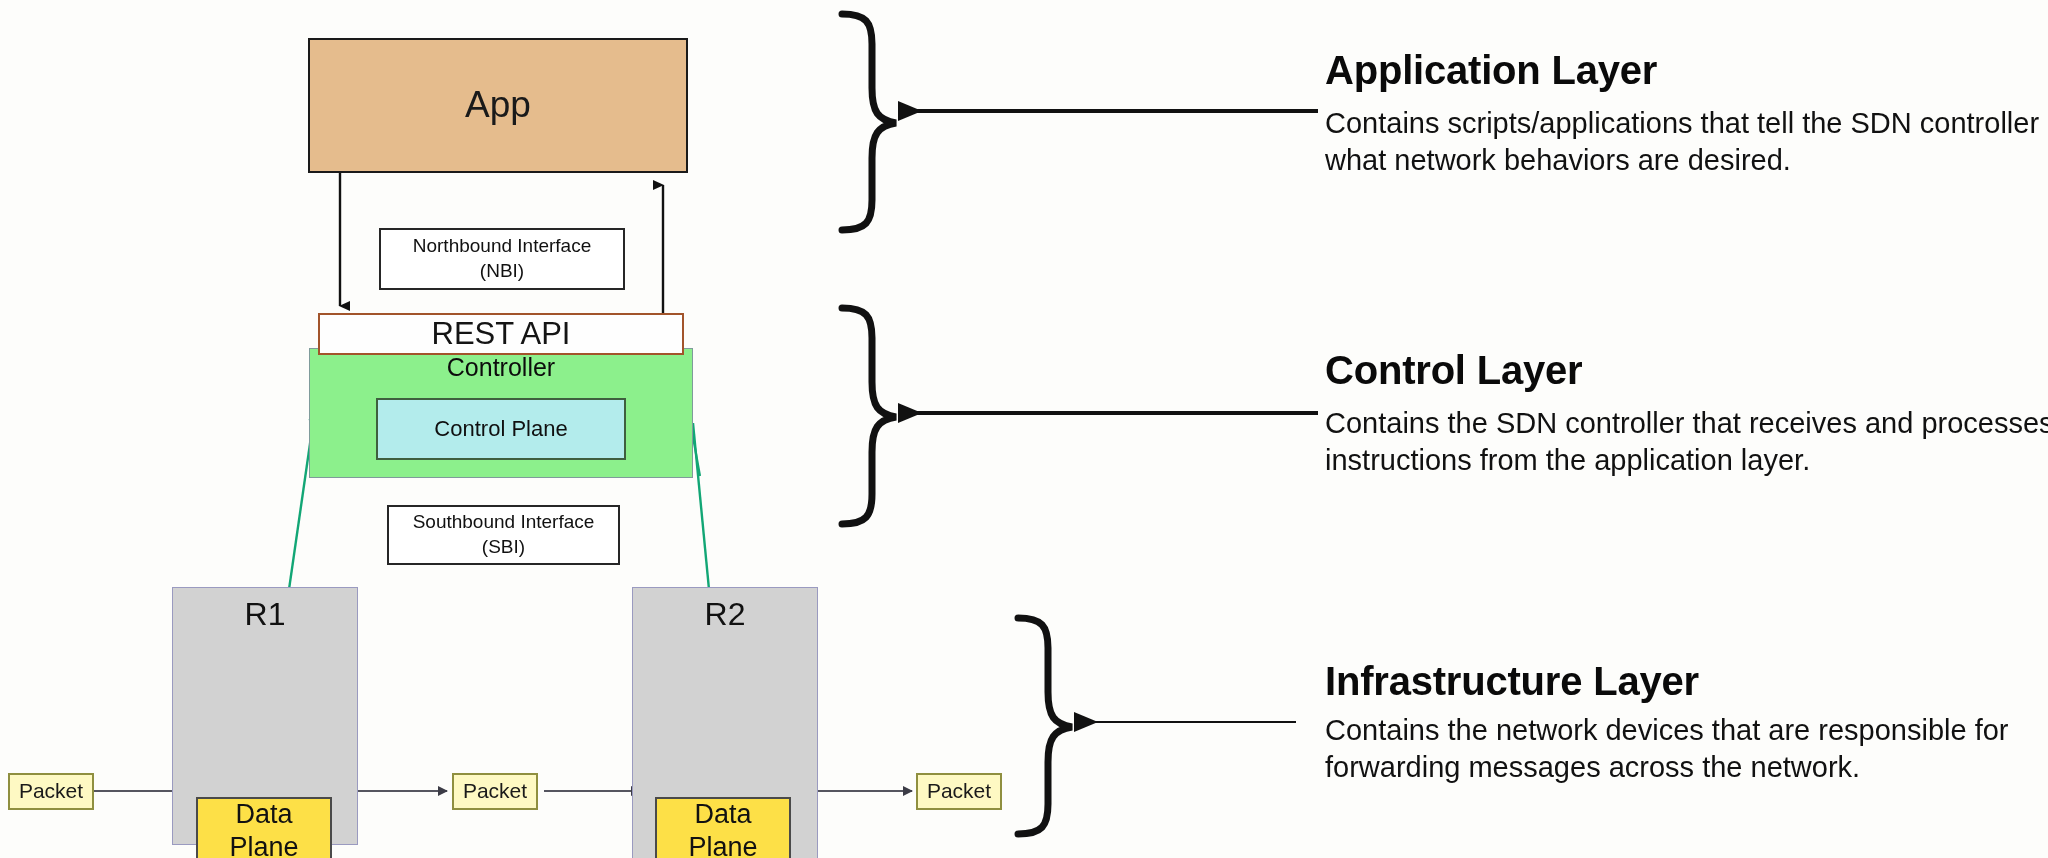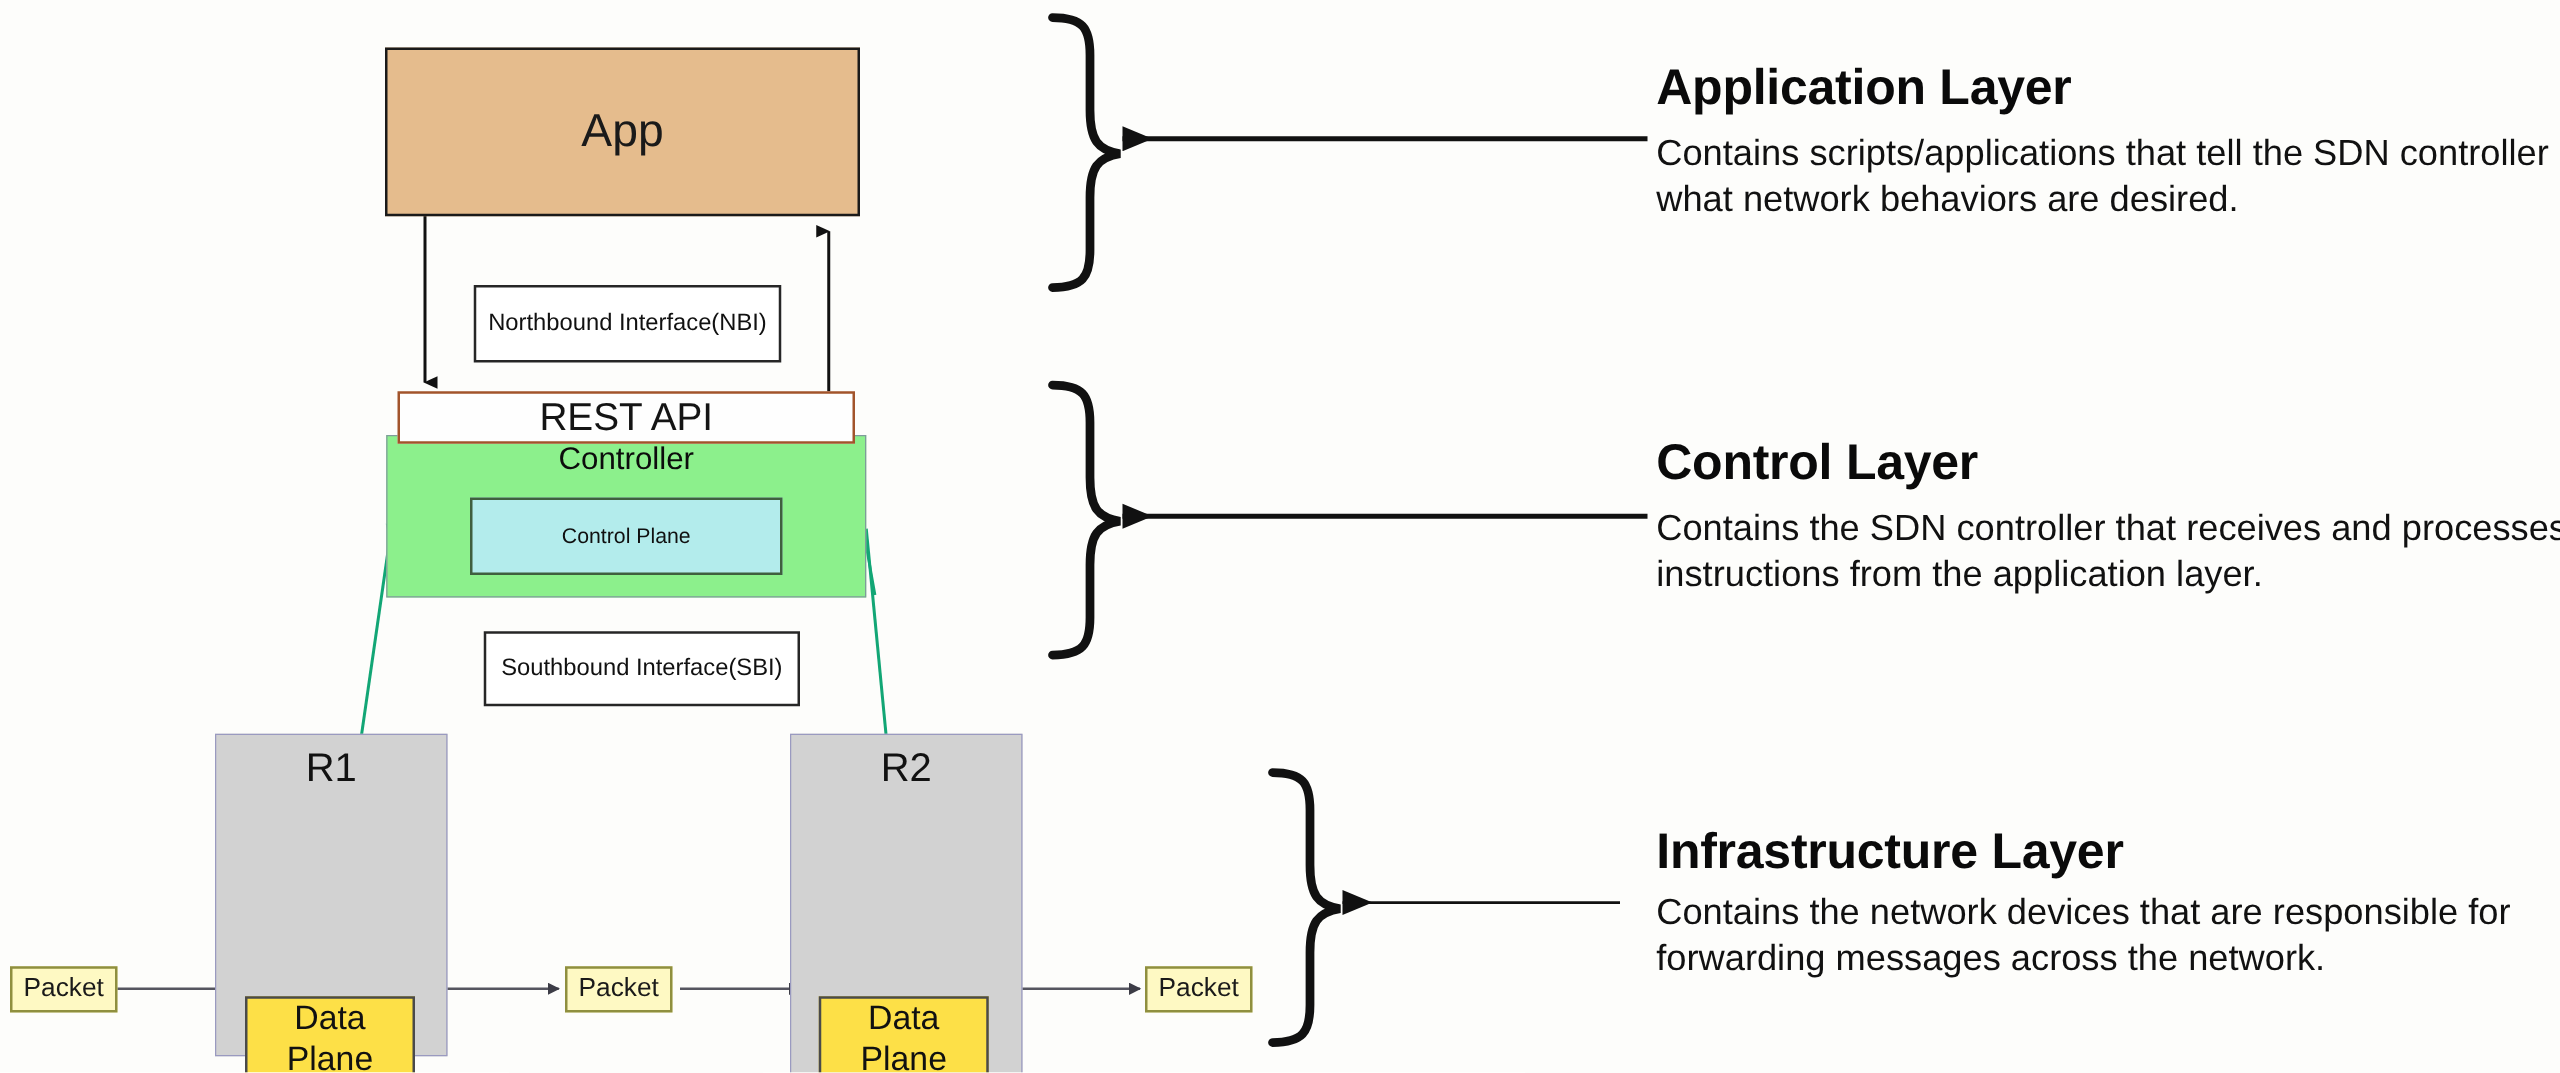--- a/index.html
+++ b/index.html
@@ -38,21 +38,21 @@
     font-size: 37px;
     color: #1a1a1a;
   }
 
   
   .iface-box {
     background: #ffffff;
     border: 2px solid #262626;
     font-size: 19px;
     color: #111;
-    flex-direction: row;
+    flex-direction: column;
     line-height: 1.3;
   }
 
   
   .rest-box {
     background: #fefefe;
     border: 2px solid #a2542b;
     font-size: 31px;
     color: #141414;
     align-items: center;
@@ -69,21 +69,21 @@
     font-size: 25px;
     color: #0c0c0c;
     padding-top: 4px;
     z-index: 2;
   }
 
   
   .ctrlplane-box {
     background: #b3ecec;
     border: 2px solid #3f5f3f;
-    font-size: 17px;
+    font-size: 22px;
     color: #101010;
     z-index: 4;
   }
 
   
   .router-box {
     background: #d2d2d2;
     border: 1px solid #9a9ac0;
     align-items: flex-start;
     justify-content: center;
@@ -229,21 +229,21 @@
   </div>
 
   <div class="box controller-box" style="left:309px; top:348px; width:384px; height:130px;">
     <span>Controller</span>
   </div>
 
   <div class="box ctrlplane-box" style="left:376px; top:398px; width:250px; height:62px;">
     <span>Control Plane</span>
   </div>
 
-  <div class="box iface-box" style="left:387px; top:505px; width:253px; height:60px;">
+  <div class="box iface-box" style="left:387px; top:505px; width:233px; height:60px;">
     <span>Southbound Interface</span>
     <span>(SBI)</span>
   </div>
 
   <div class="box router-box" style="left:172px; top:587px; width:186px; height:258px;">
     <span>R1</span>
   </div>
 
   <div class="box router-box" style="left:632px; top:587px; width:186px; height:310px;">
     <span>R2</span>

